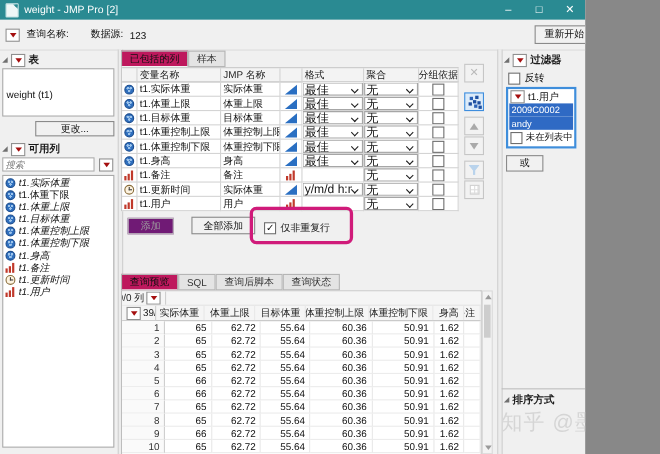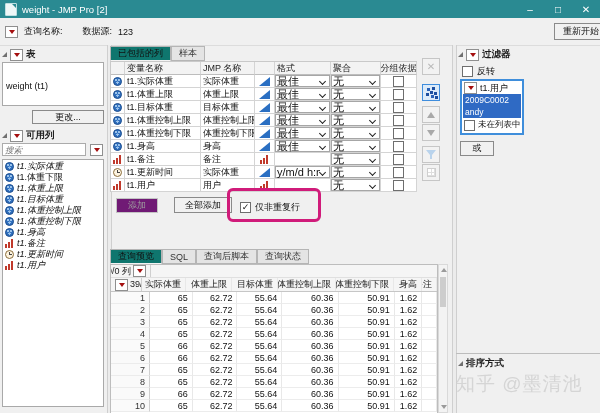--- a/index.html
+++ b/index.html
@@ -1,16 +1,16 @@
 <!DOCTYPE html>
 <html><head>
 <meta charset="utf-8">
 <style>
   html,body{margin:0;padding:0;background:#888;}
-  .win{position:relative;width:600px;height:413px;background:#f0f0f0;overflow:hidden;
+  .win{position:relative;width:532px;height:413px;background:#f0f0f0;overflow:hidden;
        font-family:"Liberation Sans","DejaVu Sans",sans-serif;font-size:9px;color:#111;}
   
   .titlebar{position:absolute;top:0;left:0;right:0;height:18px;background:#2a8a92;color:#fff;
             display:flex;align-items:center;gap:5px;padding-left:5px;font-size:9.5px;}
   .app-icon{width:10px;height:11px;background:#eef7f7;border:1px solid #bfe0e2;border-radius:1px;position:relative;}
   .app-icon::after{content:"";position:absolute;right:0;top:0;border:2px solid #2a8a92;border-left-color:transparent;border-bottom-color:transparent;}
   .win-ctrls{margin-left:auto;display:flex;height:100%;}
   .wbtn{width:28px;display:flex;align-items:center;justify-content:center;color:#fff;font-size:10px;}
   
   .toolbar{position:absolute;top:18px;left:0;right:0;height:27px;background:#f0f0f0;
@@ -61,21 +61,21 @@
   .search-menu{position:absolute;top:99px;right:4px;}
   .avail-list{position:absolute;top:114px;left:2px;right:3px;bottom:6px;overflow:hidden;padding-top:1px;}
   .avail-item{height:11px;display:flex;align-items:center;gap:3px;padding-left:2px;white-space:nowrap;}
   .avail-label.used{font-style:italic;}
   
   .cpanel{position:absolute;left:110px;top:0;width:342px;bottom:0;}
   .tabs{display:flex;}
   .top-tabs{position:absolute;top:1px;left:0;}
   .tab{padding:0 7px;height:15px;display:flex;align-items:center;border:1px solid #b5b5b5;
        background:#e4e4e4;color:#333;box-sizing:border-box;}
-  .tab.active{background:#0f766e;border-bottom-color:#f3f3f3;color:#111;}
+  .tab.active{background:#be185d;border-bottom-color:#f3f3f3;color:#111;}
   .inc-table{position:absolute;top:16px;left:0;width:306px;background:#fff;border-left:1px solid #c9c9c9;box-sizing:content-box;}
   .inc-head,.inc-row{display:flex;height:13px;}
   .inc-head{background:#f3f3f3;border-top:1px solid #c9c9c9;}
   .cell,.hcell{box-sizing:border-box;border-right:1px solid #d4d4d4;border-bottom:1px solid #d4d4d4;
        display:flex;align-items:center;padding:0 2px;overflow:hidden;white-space:nowrap;}
   .hcell{border-bottom:1px solid #bdbdbd;color:#222;}
   .c-icon{width:14px;justify-content:center;padding:0;}
   .c-var{width:76px;}
   .c-jmp{width:54px;}
   .c-type{width:20px;justify-content:center;}

